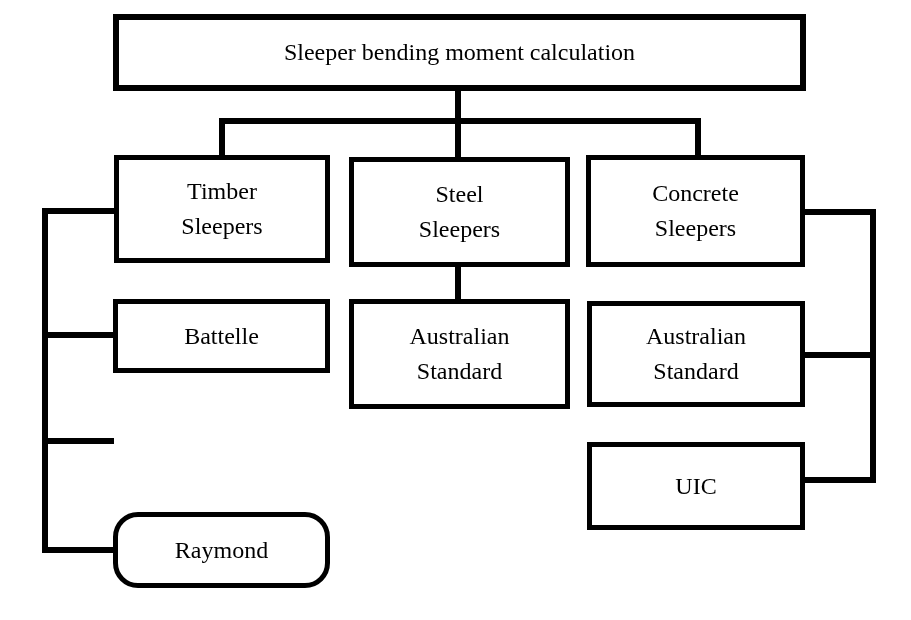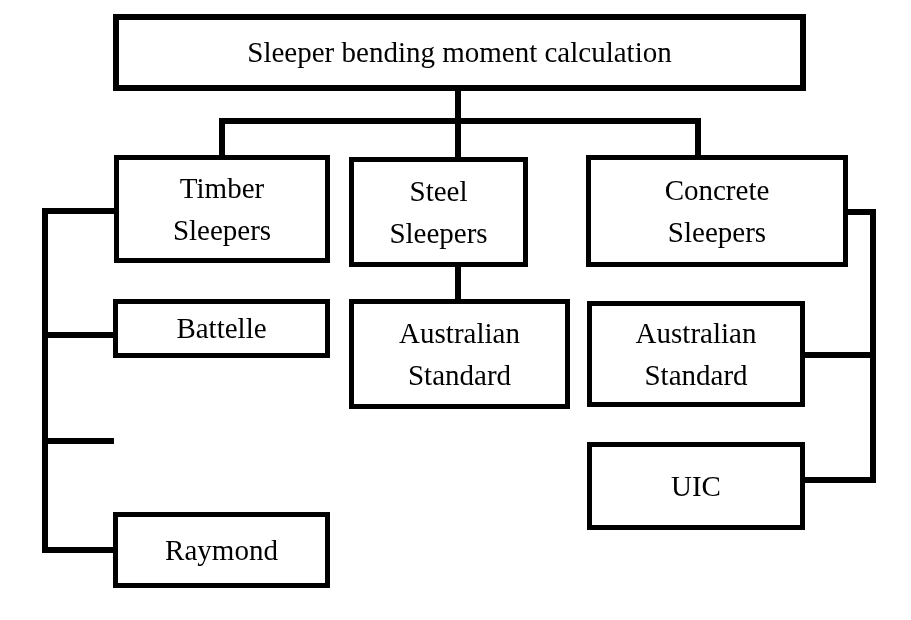--- a/index.html
+++ b/index.html
@@ -18,43 +18,43 @@
   }
   .box {
     position: absolute;
     box-sizing: border-box;
     border: 5px solid #000000;
     background: #ffffff;
     display: flex;
     align-items: center;
     justify-content: center;
     text-align: center;
-    font-size: 29px;
+    font-size: 24px;
     line-height: 1.45;
     white-space: pre-line;
     z-index: 2;
   }
   .box.root { border-width: 6px; }
   .line {
     position: absolute;
     background: #000000;
     z-index: 1;
   }
 
   
   .root      { left:113px; top:14px;  width:693px; height:77px;  }
   .timber    { left:114px; top:155px; width:216px; height:108px; }
-  .steel     { left:349px; top:157px; width:179px; height:110px; }
-  .concrete  { left:586px; top:155px; width:262px; height:112px; }
-  .battelle  { left:113px; top:299px; width:217px; height:59px;  }
+  .steel     { left:349px; top:157px; width:221px; height:110px; }
+  .concrete  { left:586px; top:155px; width:219px; height:112px; }
+  .battelle  { left:113px; top:299px; width:217px; height:74px;  }
   .as-steel  { left:349px; top:299px; width:221px; height:110px; }
   .as-concrete{ left:587px; top:301px; width:218px; height:106px; }
   .schramm   { left:113px; top:404px; width:217px; height:75px;  }
   .uic       { left:587px; top:442px; width:218px; height:88px;  }
-  .raymond   { left:113px; top:512px; width:217px; height:76px;  }
+  .raymond   { left:113px; top:512px; width:217px; height:76px;border-radius:25px;  }
 
   
   .v-root-steel   { left:455px; top:91px;  width:6px;   height:66px;  }
   .h-distributor  { left:219px; top:118px; width:482px; height:6px;   }
   .v-stub-timber  { left:219px; top:118px; width:6px;   height:38px;  }
   .v-stub-concrete{ left:695px; top:118px; width:6px;   height:38px;  }
   .v-steel-as     { left:455px; top:266px; width:6px;   height:34px;  }
 
   .v-left-rail    { left:42px;  top:208px; width:6px;   height:345px; }
   .h-left-timber  { left:42px;  top:208px; width:73px;  height:6px;   }

